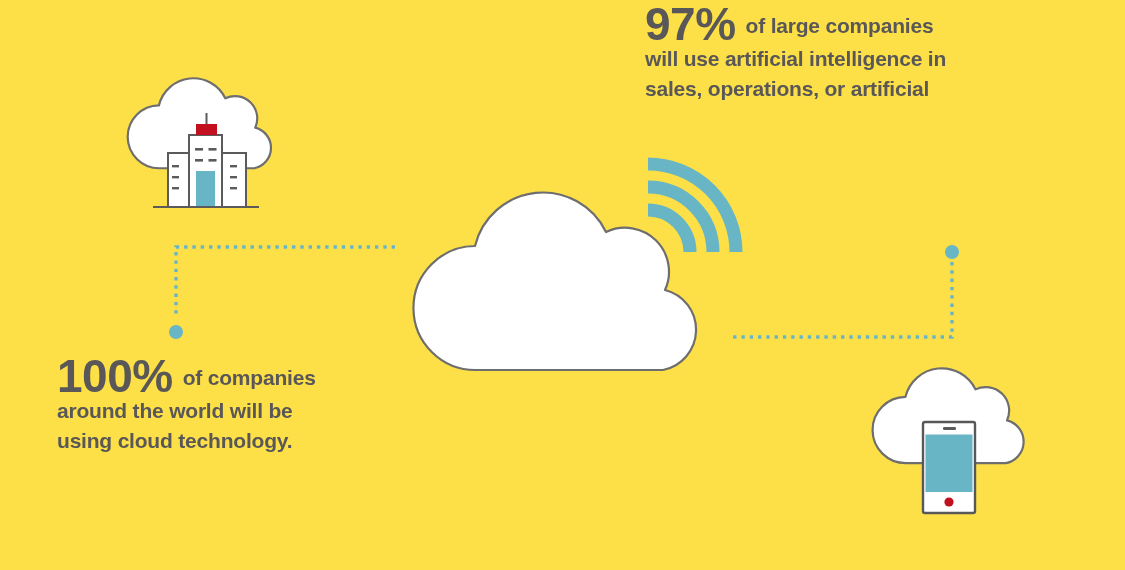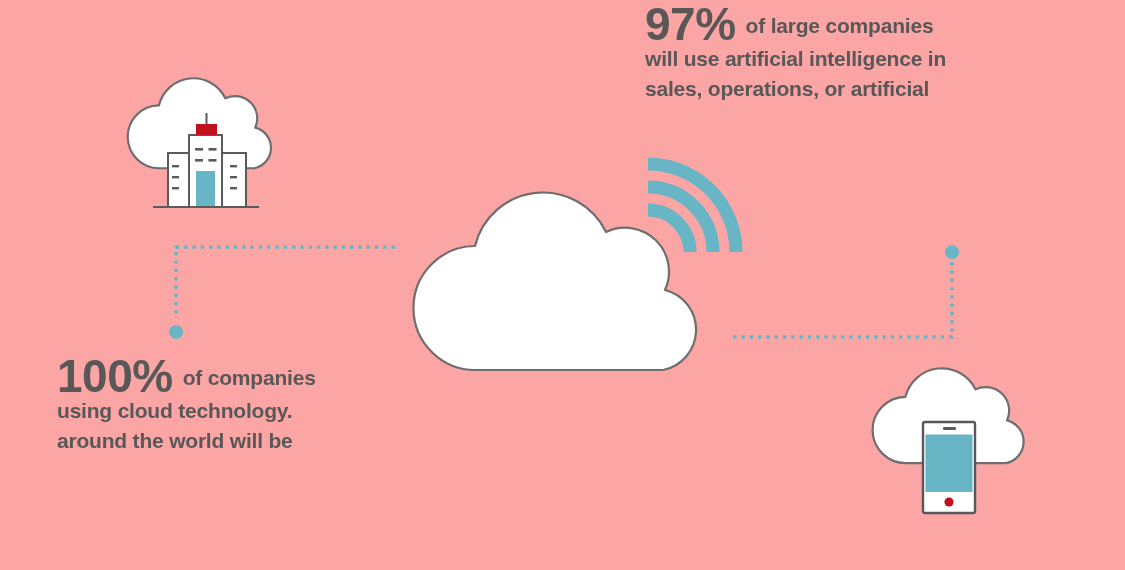--- a/index.html
+++ b/index.html
@@ -2,21 +2,21 @@
 <html style="--teal: #68B6C5; --red: #C2101E; --text_gray: #595757; --cloud_outline: #6E6E6E; --icon_stroke: #5B5B5B;"><head>
 <meta charset="utf-8">
 <style>
   :root{
     --teal:#68B6C5; --red:#C2101E; --text_gray:#595757;
     --cloud_outline:#6E6E6E; --icon_stroke:#5B5B5B;
   }
   html,body{margin:0;padding:0;}
   body{background:#ffffff;font-family:"Liberation Sans","DejaVu Sans",sans-serif;}
   .canvas{
-    position:relative;width:1125px;height:570px;background:#fca5a5;overflow:hidden;
+    position:relative;width:1125px;height:570px;background:#fde047;overflow:hidden;
   }
   svg.scene{position:absolute;left:0;top:0;}
 
   
   .cloud{fill:#ffffff;stroke:var(--cloud_outline);stroke-width:2.2;stroke-linejoin:round;}
 
   
   .wifi path{fill:none;stroke:var(--teal);stroke-width:13;stroke-linecap:butt;}
 
   
@@ -107,17 +107,17 @@
       <span class="big">97%</span><span>of large companies</span>
     </div>
     <div class="line">will use artificial intelligence in</div>
     <div class="line">sales, operations, or artificial</div>
   </div>
 
   <div class="stat" id="stat-cloud">
     <div class="first">
       <span class="big">100%</span><span>of companies</span>
     </div>
+    <div class="line">around the world will be</div>
     <div class="line">using cloud technology.</div>
-    <div class="line">around the world will be</div>
   </div>
 
 </div>
 
 </body></html>

